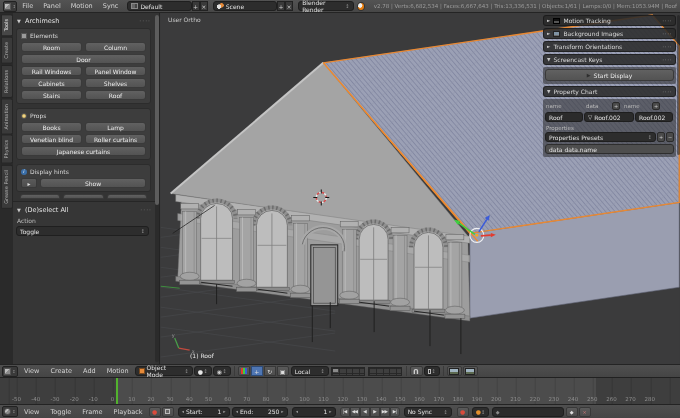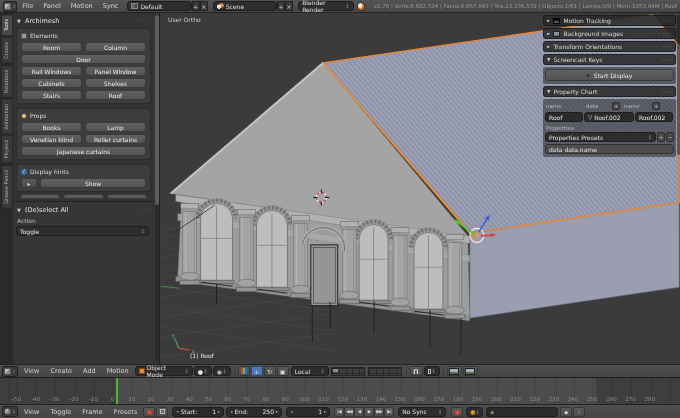--- a/index.html
+++ b/index.html
@@ -598,21 +598,21 @@
       </div>
   </div>
   <div id="tl-header">
     <div class="editor-ico">
       <span class="g" style="border-radius:50%;"></span>
       <span class="ud">↕</span>
     </div>
     <span class="menu">View</span>
     <span class="menu">Toggle</span>
     <span class="menu">Frame</span>
-    <span class="menu">Presets</span>
+    <span class="menu">Playback</span>
     <div class="icobtn" style="width:12px;">
         <span class="reddot">●</span>
       </div>
     <div class="icobtn" style="width:12px;">
         <span style="width:5px;height:5px;border:1px solid #bbb;background:#666;"></span>
       </div>
     <div class="fld" style="width:52px;margin-left:3px;">
       <span style="color:#9a9a9a;font-size:4.5px;">◂</span>
       <span style="margin-left:2px;">Start:</span>
       <span style="margin-left:auto;">1</span>

